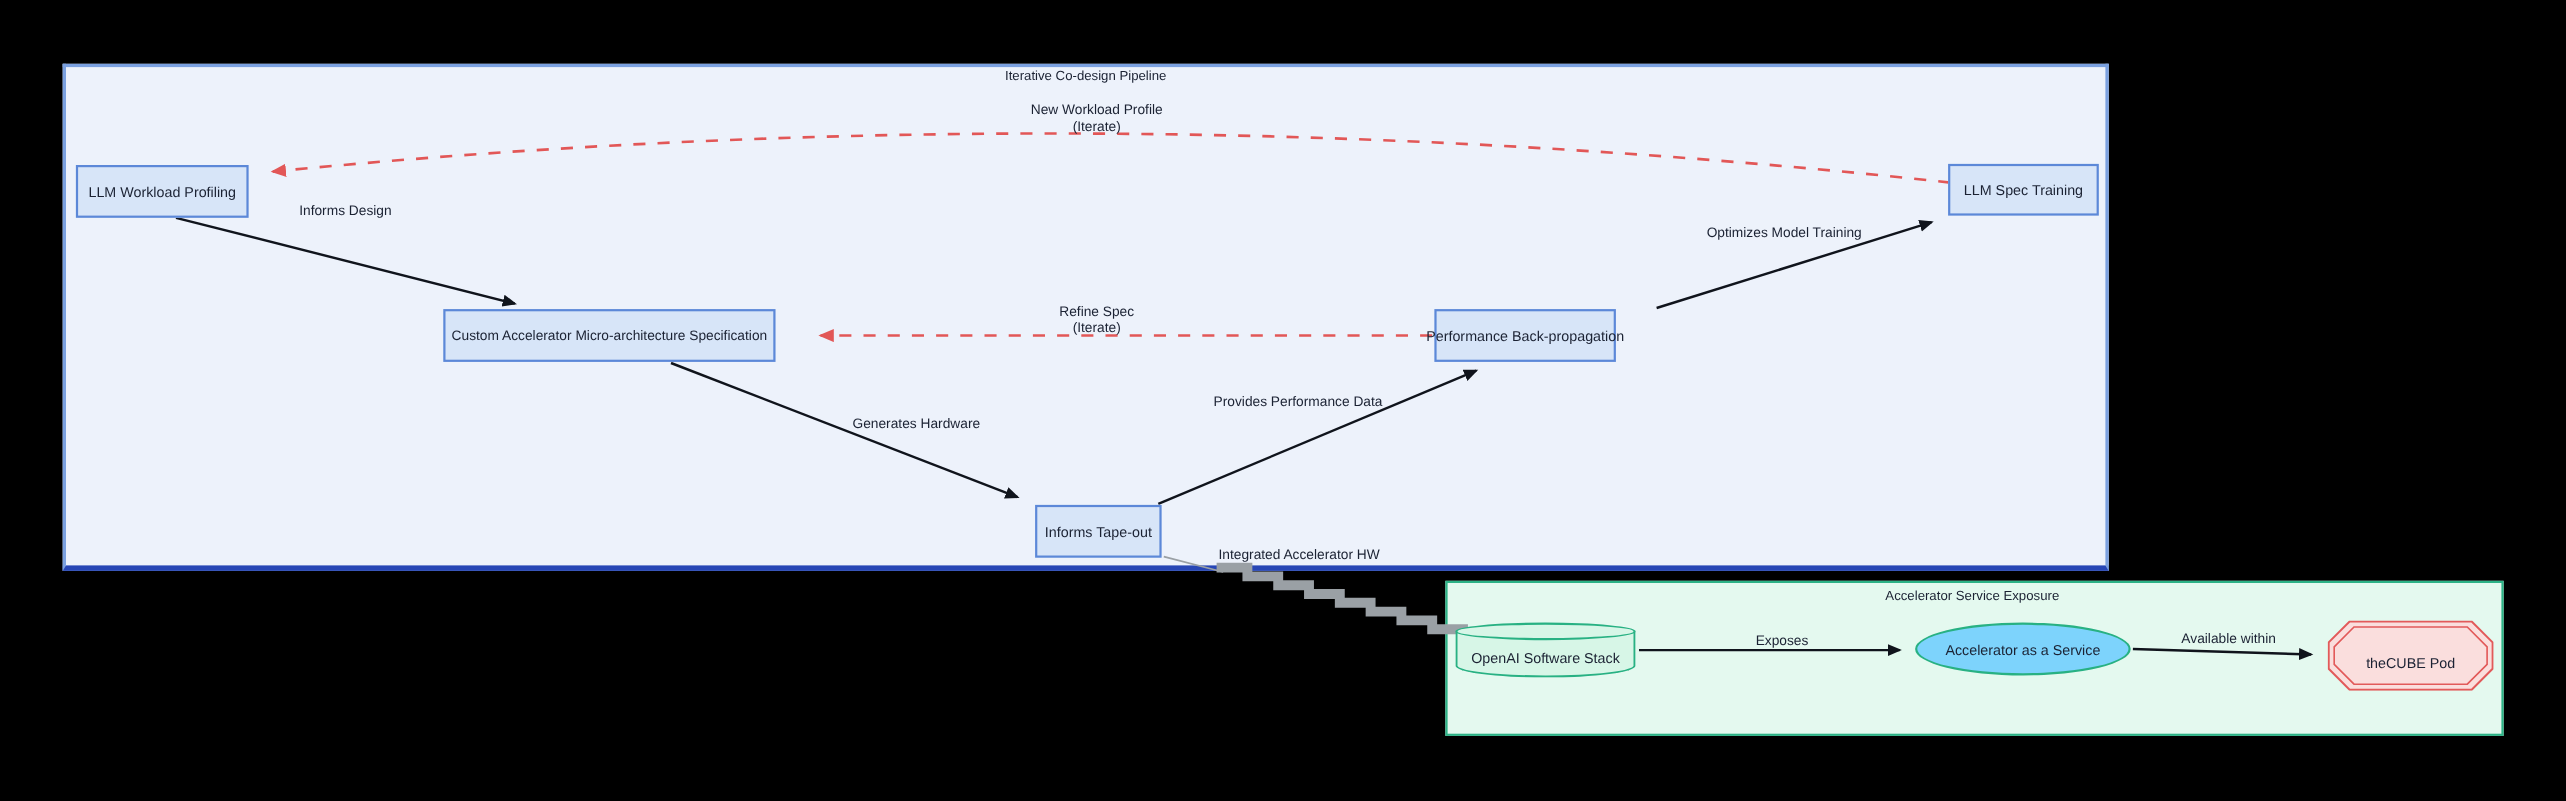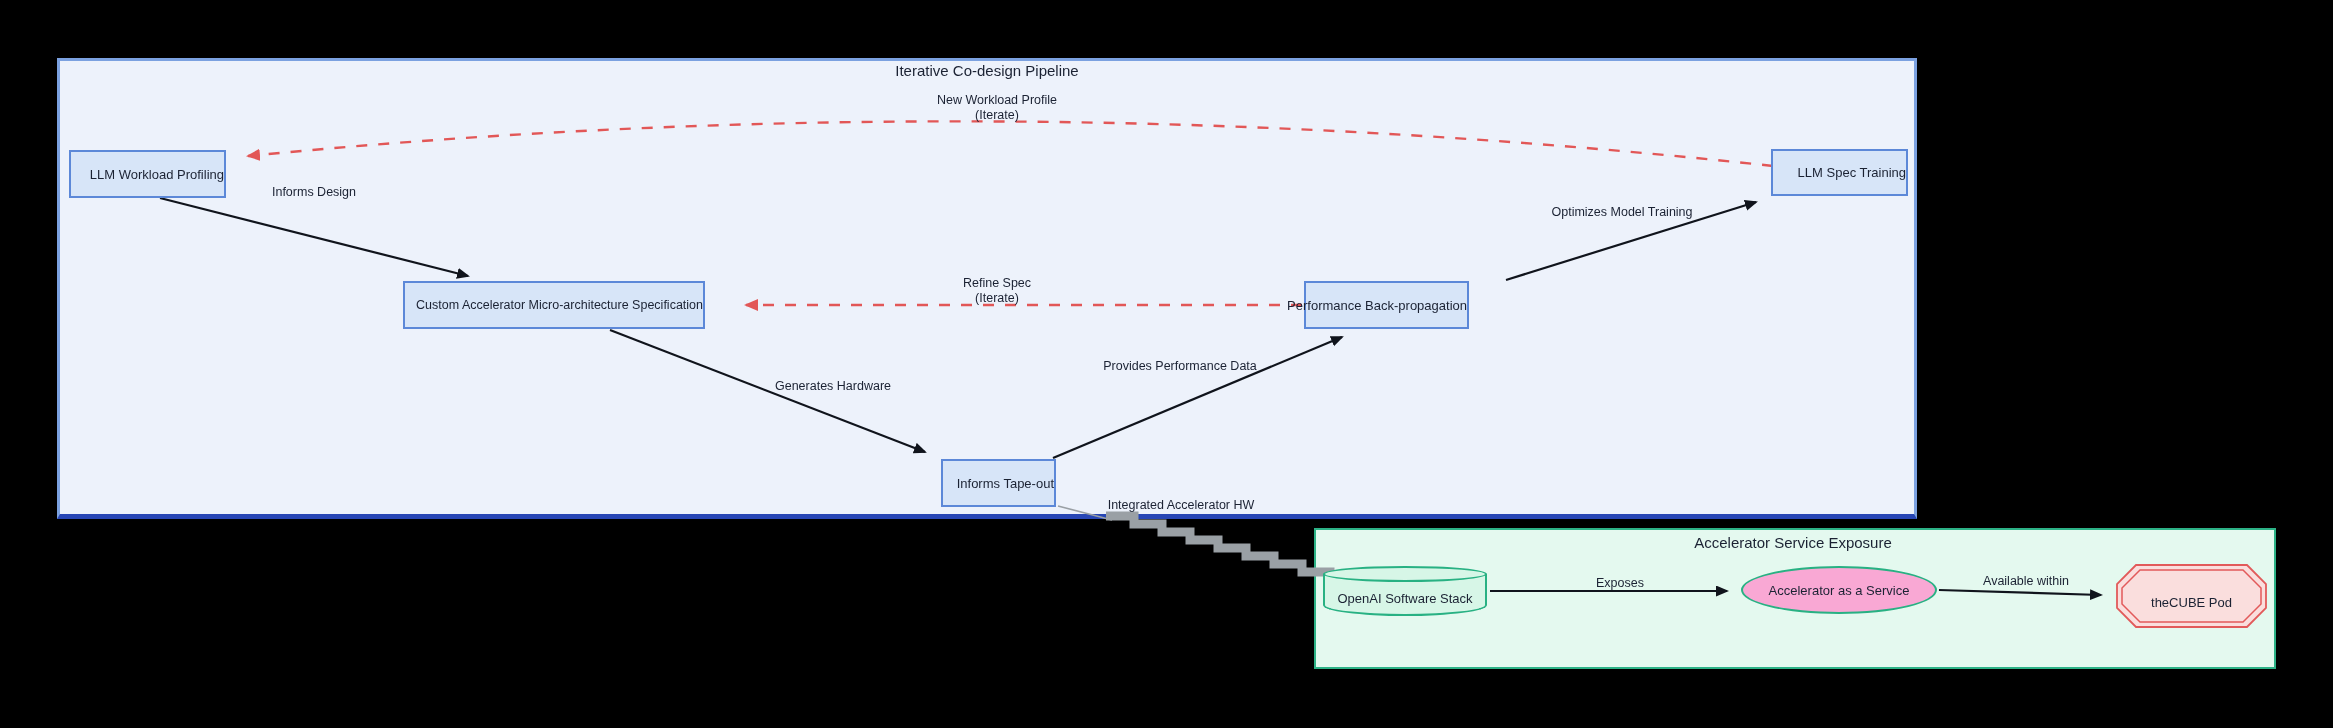--- a/index.html
+++ b/index.html
@@ -5,27 +5,27 @@
   html,body{margin:0;padding:0;background:#000;}
   body{width:2333px;height:728px;position:relative;overflow:hidden;
        font-family:"Liberation Sans","DejaVu Sans",sans-serif;color:#1b2233;}
   .stage{position:absolute;inset:0;}
   
   .cluster{position:absolute;box-sizing:border-box;}
   .cluster-blue{left:57px;top:58px;width:1860px;height:461px;background:#edf2fb;
     border:3px solid #7ba1e0;border-bottom:5px solid #2746b5;}
   .cluster-green{left:1314px;top:528px;width:962px;height:141px;background:#e4f9ef;
     border:2px solid #2cb286;}
-  .cluster-title{position:absolute;transform:translateX(-50%);font-size:15px;
+  .cluster-title{position:absolute;transform:translateX(-50%);font-size:12px;
     white-space:nowrap;color:#1b2233;}
   
   .node{position:absolute;box-sizing:border-box;display:flex;align-items:center;
     justify-content:center;text-align:center;font-size:13px;white-space:nowrap;}
-  .rect{background:#d7e5f8;border:2px solid #5c88d8;justify-content:flex-end;}
-  .ellipse{background:#f9a8d4;border:2px solid #28b183;border-radius:50%;}
+  .rect{background:#d7e5f8;border:2px solid #5c88d8;}
+  .ellipse{background:#7dd3fc;border:2px solid #28b183;border-radius:50%;}
   .cyl{background:transparent;}
   .cyl-body{position:absolute;left:0;right:0;top:8px;bottom:0;background:#d7f6e7;
     border:2px solid #28b183;border-top:none;border-radius:0 0 50% 50%/0 0 11px 11px;}
   .cyl-top{position:absolute;left:0;right:0;top:0;height:16px;background:#d7f6e7;
     border:2px solid #28b183;border-radius:50%;box-sizing:border-box;}
   .cyl-label{position:absolute;left:0;right:0;top:14px;bottom:0;display:flex;
     align-items:center;justify-content:center;text-align:center;}
   .oct-wrap{position:absolute;}
   .oct-label{position:absolute;inset:0;display:flex;align-items:center;justify-content:center;
     font-size:13px;}

